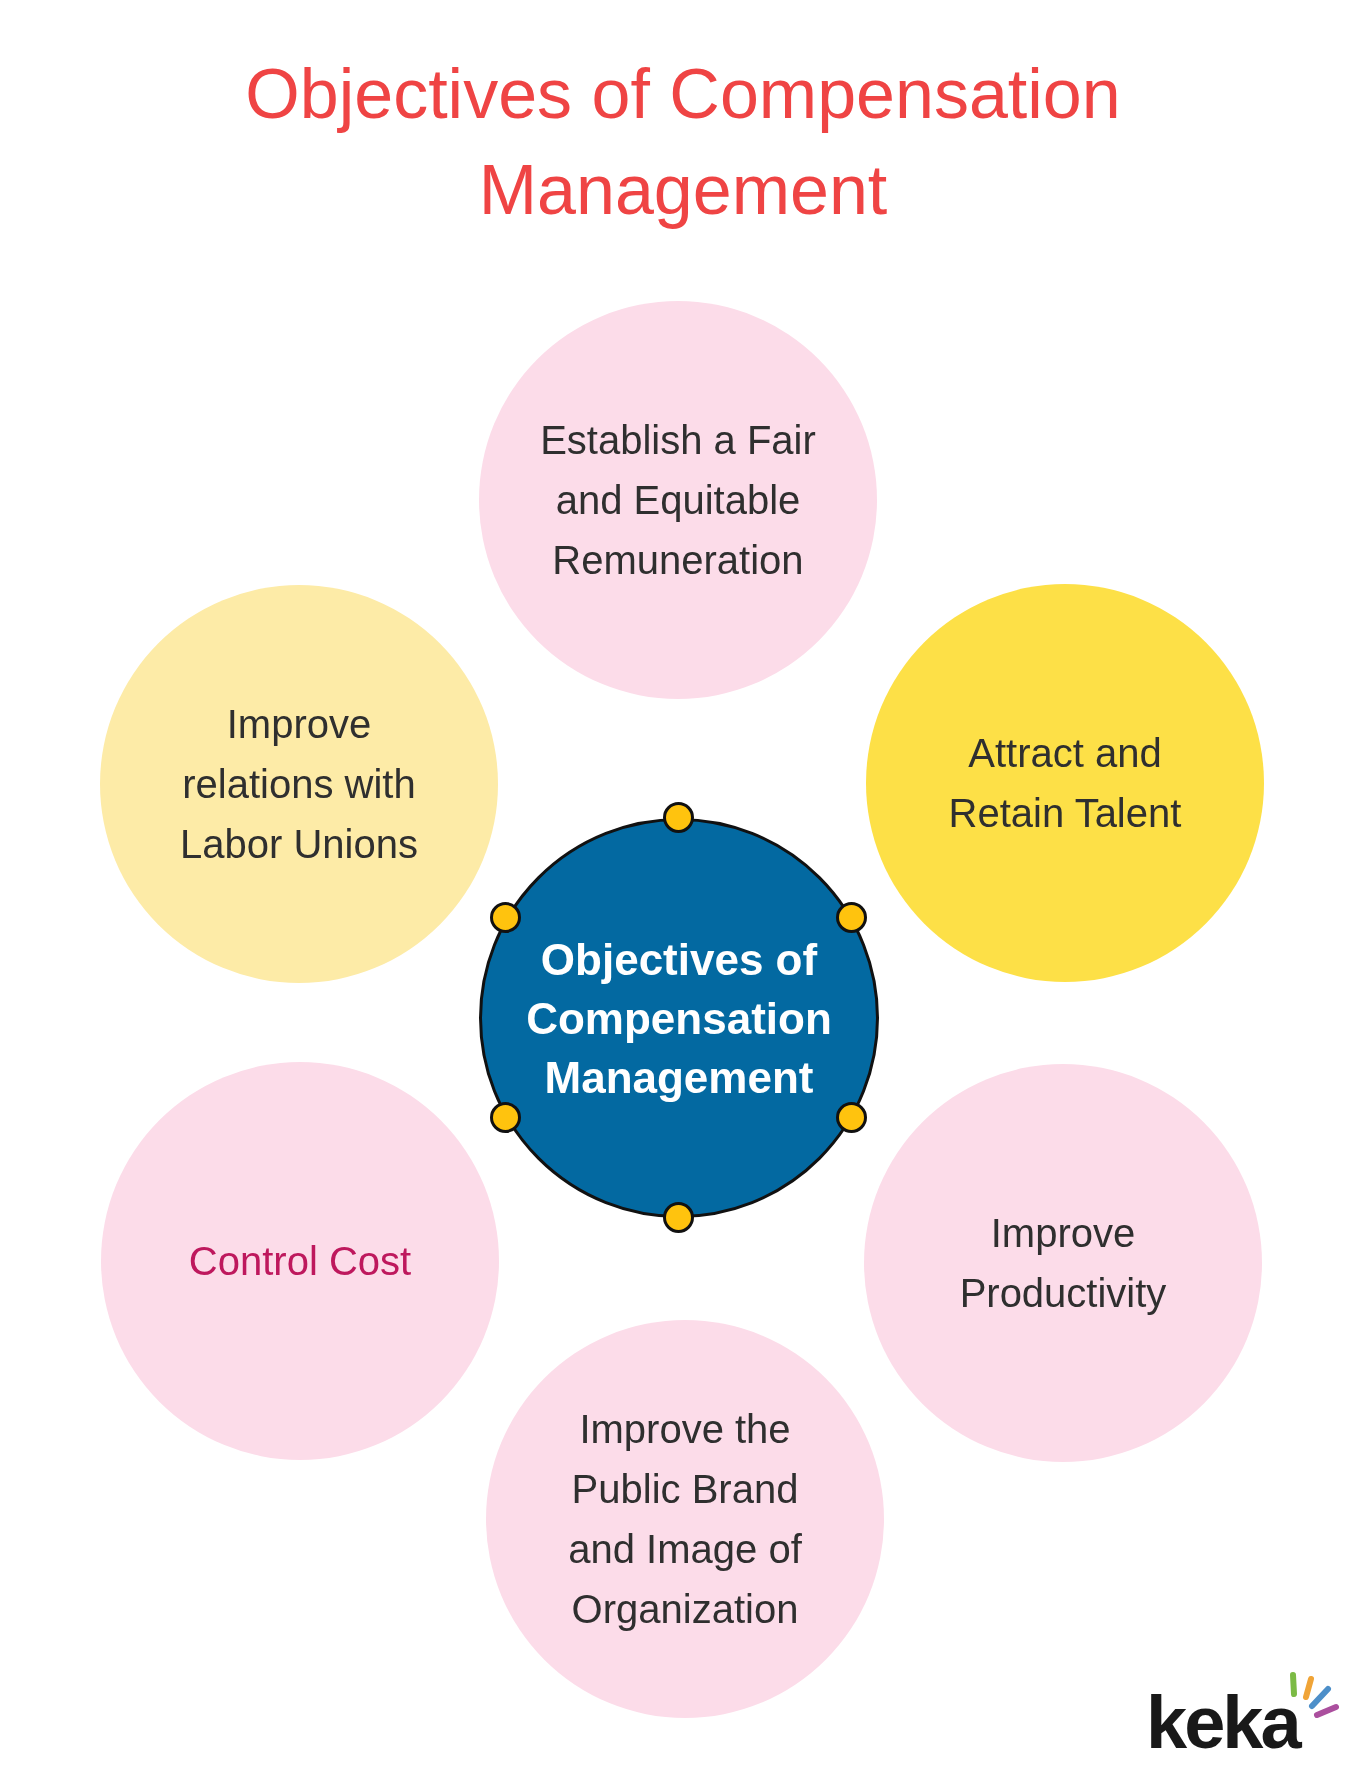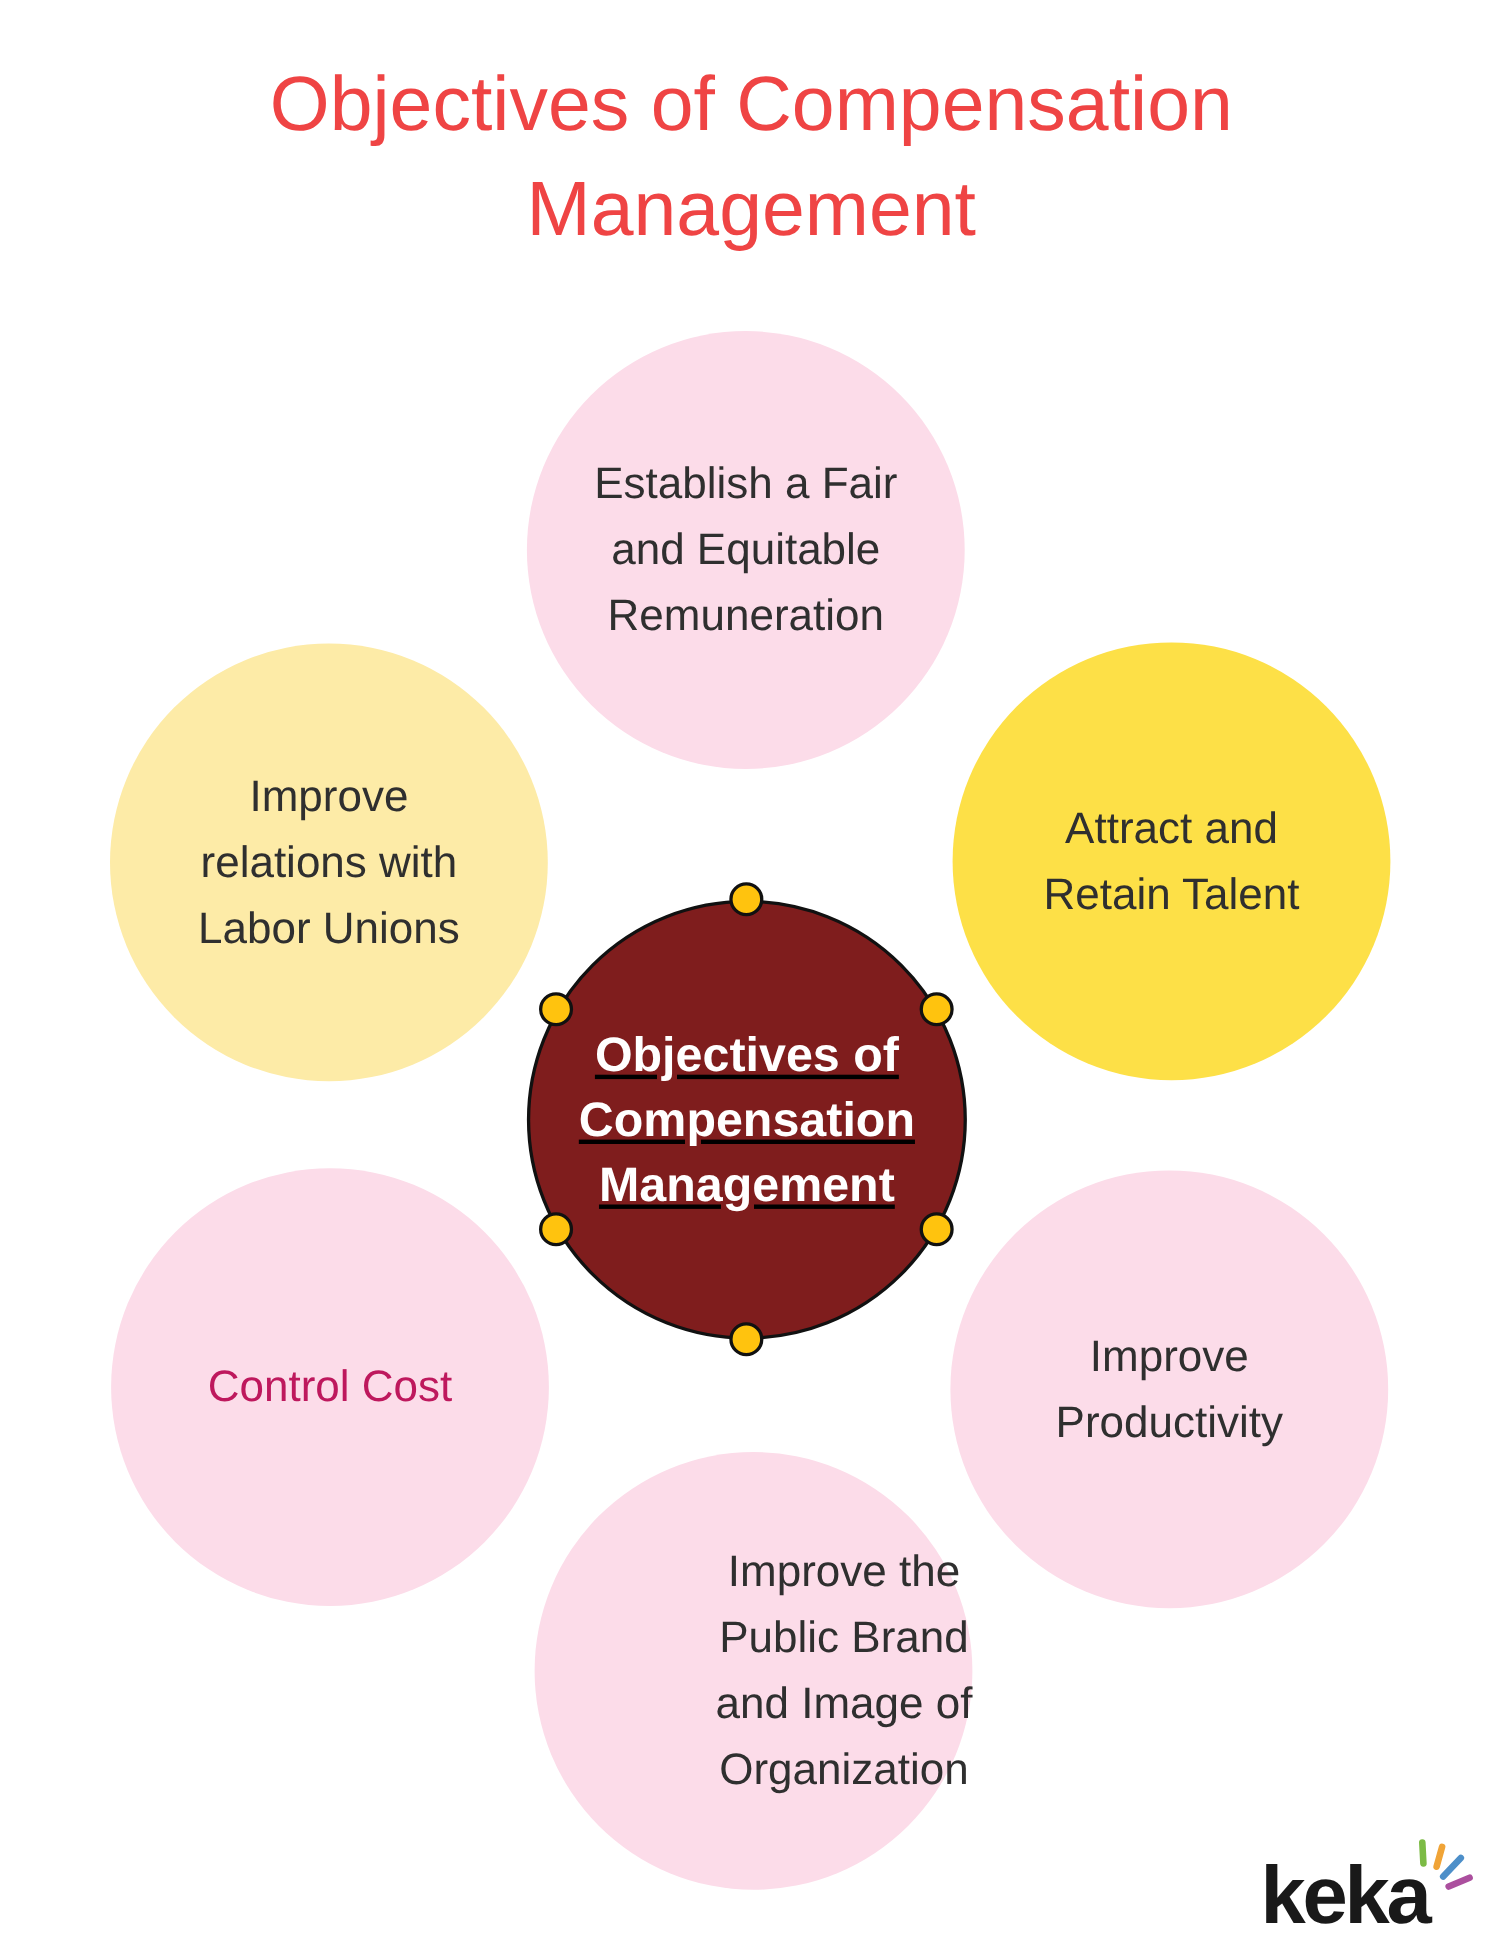--- a/index.html
+++ b/index.html
@@ -39,21 +39,21 @@
     font-size: 40px;
     line-height: 60px;
     color: #2f2f2f;
     white-space: pre-line;
   }
   .bubble.pos-top         { left: 479px; top: 301px; }
   .bubble.pos-upper-left  { left: 100px; top: 585px; }
   .bubble.pos-upper-right { left: 866px; top: 584px; }
   .bubble.pos-lower-left  { left: 101px; top: 1062px; }
   .bubble.pos-lower-right { left: 864px; top: 1064px; }
-  .bubble.pos-bottom      { left: 486px; top: 1320px; justify-content: flex-end; }
+  .bubble.pos-bottom      { left: 486px; top: 1320px; }
   .center-circle {
     position: absolute;
     left: 479px;
     top: 818px;
     width: 400px;
     height: 400px;
     border-radius: 50%;
     border: 3px solid #111111;
     box-sizing: border-box;
     display: flex;
@@ -139,21 +139,21 @@
 Productivity</div>
   </div>
 
   <div class="bubble pos-bottom" style="background: rgb(252, 220, 233);">
     <div class="bubble-label" style="color: rgb(47, 47, 47);">Improve the
 Public Brand
 and Image of
 Organization</div>
   </div>
 
-  <div class="center-circle" style="background: #7f1d1d; border-color: rgb(17, 17, 17); text-decoration: underline;">
+  <div class="center-circle" style="background: #0369a1; border-color: rgb(17, 17, 17);">
     <div class="center-label" style="color: rgb(255, 255, 255);">Objectives of
 Compensation
 Management</div>
   </div>
 
   <div class="dot d-top" style="background: rgb(255, 195, 14); border-color: rgb(17, 17, 17);"></div>
   <div class="dot d-upper-left" style="background: rgb(255, 195, 14); border-color: rgb(17, 17, 17);"></div>
   <div class="dot d-upper-right" style="background: rgb(255, 195, 14); border-color: rgb(17, 17, 17);"></div>
   <div class="dot d-lower-left" style="background: rgb(255, 195, 14); border-color: rgb(17, 17, 17);"></div>
   <div class="dot d-lower-right" style="background: rgb(255, 195, 14); border-color: rgb(17, 17, 17);"></div>

